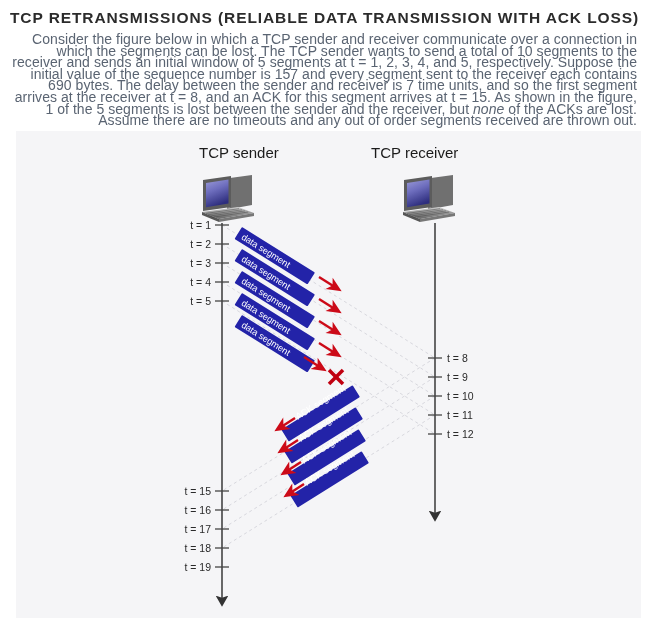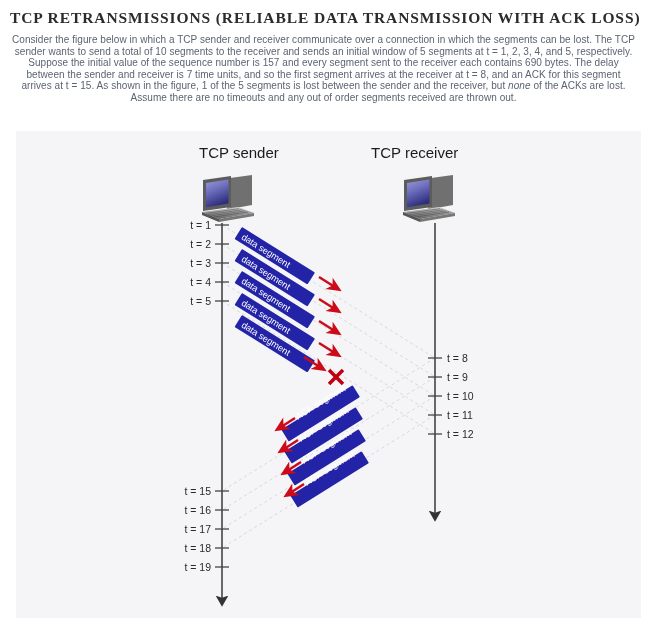--- a/index.html
+++ b/index.html
@@ -14,34 +14,34 @@
     overflow: hidden;
     font-family: "Liberation Sans", sans-serif;
     position: relative;
   }
 
   
   #header {
     padding: 6px 8px 0 8px;
   }
   #page-title {
-    font-family: Liberation Serif, serif;
+    font-family: Liberation Sans, sans-serif;
     font-size: 15.5px;
     font-weight: bold;
     color: #2b2b2b;
     letter-spacing: 0.9px;
     line-height: 20px;
     margin: 2px 0 6px 2px;
     white-space: nowrap;
   }
   #intro-paragraph {
-    font-size: 10px;
+    font-size: 14px;
     line-height: 11.6px;
     color: #5a6472;
-    text-align: center;
+    text-align: right;
     margin: 0 2px 0 2px;
     letter-spacing: 0.05px;
   }
   #intro-paragraph em {
     font-style: italic;
   }
 
   
   #figure-panel {
     position: absolute;

